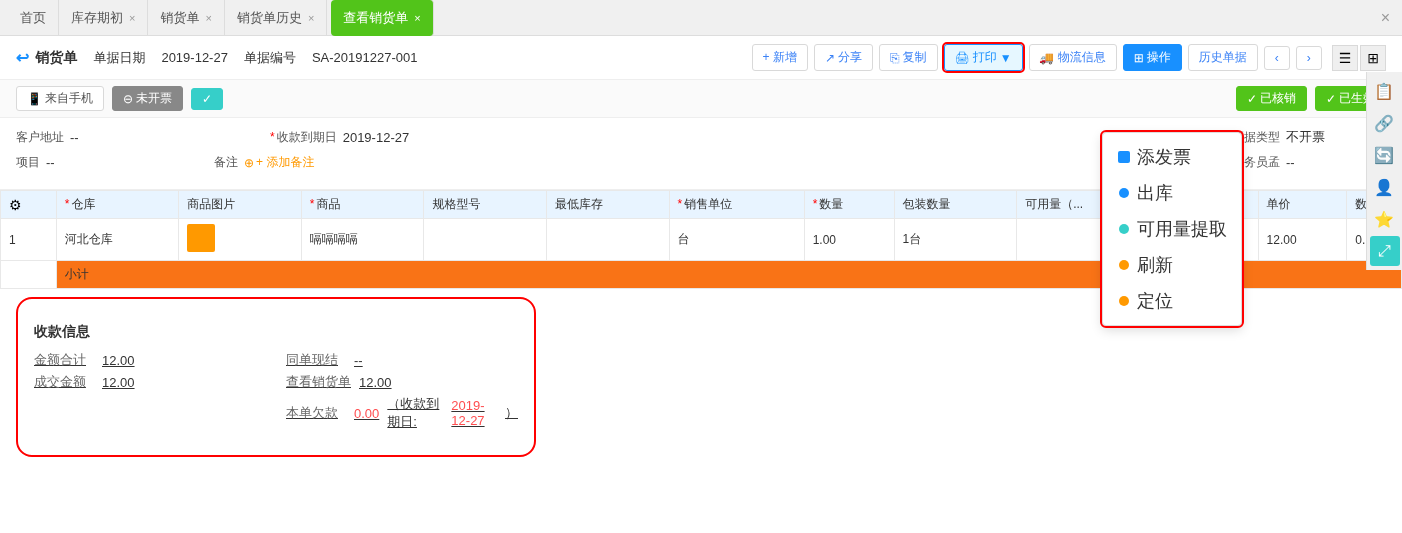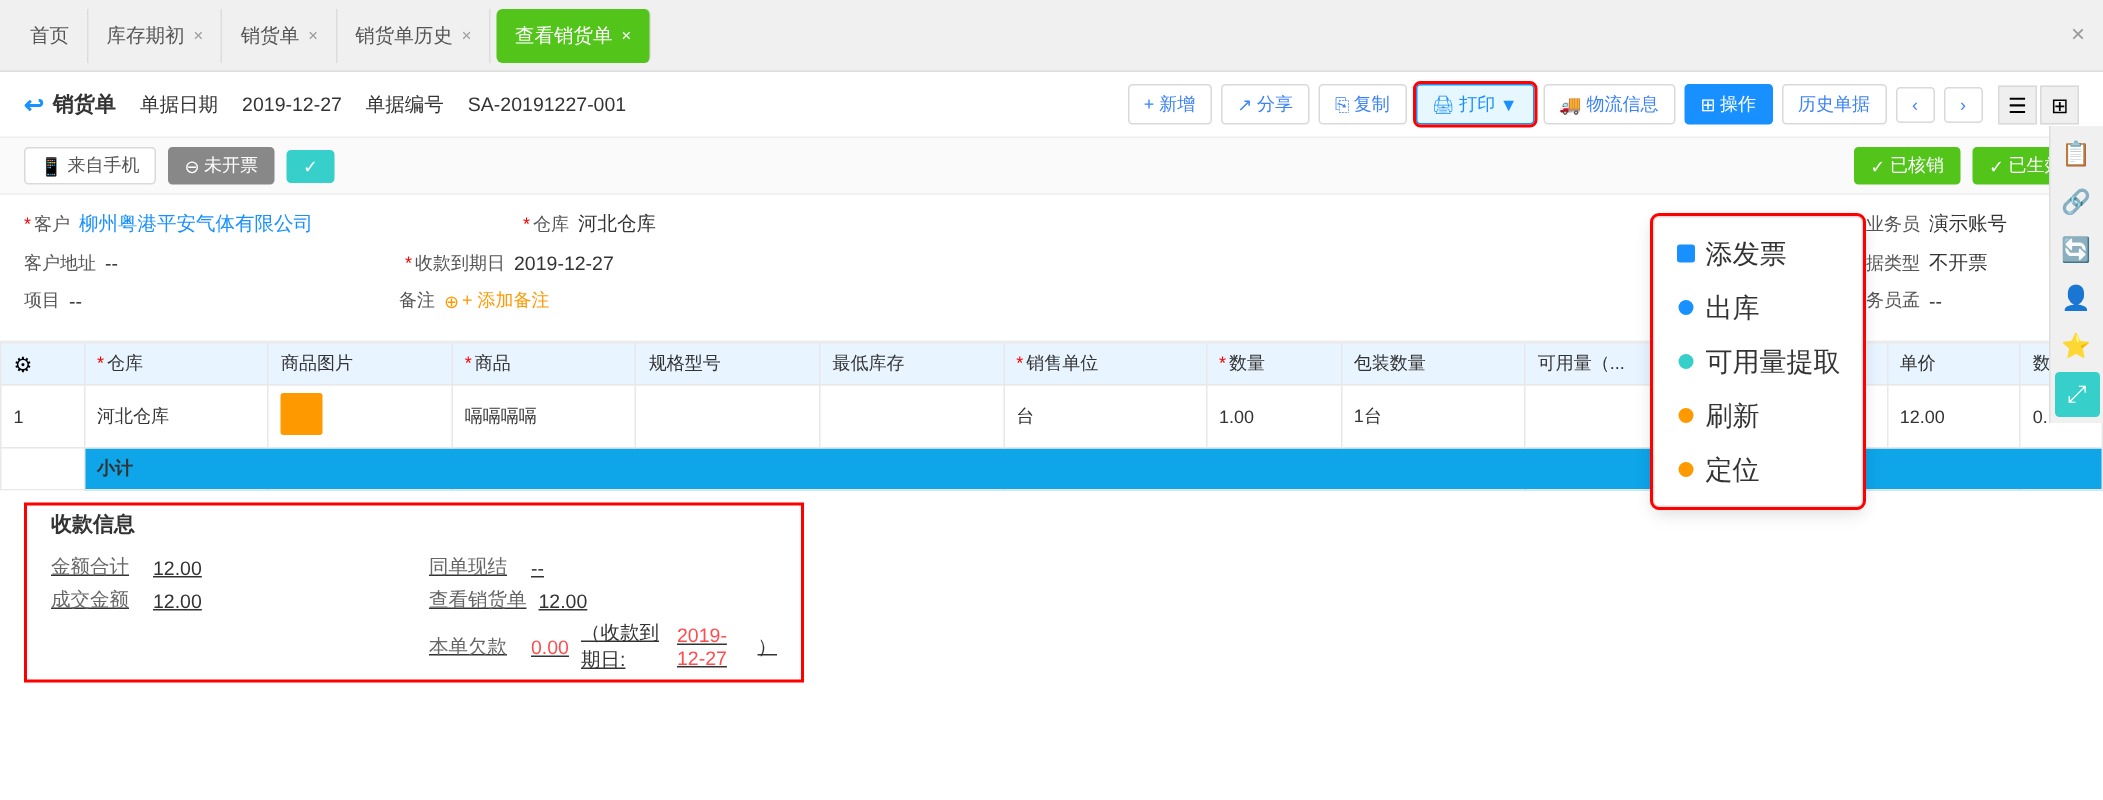--- a/index.html
+++ b/index.html
@@ -1,21 +1,21 @@
 <!DOCTYPE html>
 <html><head>
   <meta charset="utf-8">
   <style>
     * { box-sizing: border-box; margin: 0; padding: 0; }
     body { font-family: 'Microsoft YaHei', Arial, sans-serif; font-size: 13px; background: #f5f5f5; color: #333; }
 
     
     .tab-bar {
       display: flex; align-items: center; background: #f0f0f0; border-bottom: 1px solid #ddd;
-      padding: 0 8px; height: 48px; position: relative;
+      padding: 0 8px; height: 36px; position: relative;
     }
     .tab {
       display: flex; align-items: center; padding: 0 12px; height: 36px;
       cursor: pointer; font-size: 13px; color: #555; border-right: 1px solid #ddd;
       white-space: nowrap;
     }
     .tab .close-btn { margin-left: 6px; color: #999; font-size: 11px; cursor: pointer; }
     .tab.highlight { background: #52c41a; color: #fff; border-radius: 4px; margin: 16px 4px; }
     .tab.highlight .close-btn { color: #fff; }
     .close-x { position: absolute; right: 12px; top: 50%; transform: translateY(-50%); cursor: pointer; font-size: 16px; color: #999; }
@@ -66,28 +66,28 @@
     .field-value.link { color: #1890ff; cursor: pointer; }
     .add-note { color: #ff9900; cursor: pointer; font-size: 12px; display: flex; align-items: center; gap: 2px; }
 
     
     .table-wrap { overflow-x: auto; border-top: 1px solid #eee; }
     table { width: 100%; border-collapse: collapse; font-size: 12px; }
     thead tr { background: #e8f4ff; }
     th, td { border: 1px solid #e8e8e8; padding: 5px 8px; text-align: left; white-space: nowrap; }
     th { color: #333; font-weight: normal; }
     th.required::before { content: '*'; color: red; margin-right: 2px; }
-    td.subtotal { background: #0ea5e9; font-weight: bold; margin-left: 20px; }
+    td.subtotal { background: #f97316; font-weight: normal; margin-left: 20px; }
     .gear-btn { background: none; border: none; cursor: pointer; font-size: 14px; }
     .product-img { width: 28px; height: 28px; background: #ff9900; display: inline-block; border-radius: 2px; }
 
     
     .payment-info {
-      border: 2px solid red; margin: 8px 16px; padding: 4px 16px;
-      border-radius: 0; background: #fff; max-width: 520px;
+      border: 2px solid red; margin: 8px 16px; padding: 24px 16px;
+      border-radius: 16px; background: #fff; max-width: 520px;
     }
     .payment-title { font-size: 14px; font-weight: bold; margin-bottom: 10px; }
     .payment-grid { display: grid; grid-template-columns: 1fr 1fr; gap: 4px 20px; font-size: 13px; }
     .payment-row { display: flex; align-items: center; gap: 8px; text-decoration: underline; }
     .payment-label { color: #666; min-width: 60px; }
     .payment-value { color: #333; }
     .payment-value.orange { color: #ff4d4f; }
     .payment-value.link { color: #ff4d4f; }
 
     
@@ -215,52 +215,38 @@
       </button>
       <button class="btn-sm green">
         <span>✓</span>
         <span>已生效</span>
       </button>
     </div>
 
     <div class="form-section">
       <div class="form-row">
         <div class="form-field">
-          <span class="field-label required">客户</span>
-          <span class="field-value link">柳州粤港平安气体有限公司</span>
-        </div>
-        <div class="form-field" style="margin-left:120px;">
-          <span class="field-label required">仓库</span>
-          <span class="field-value">河北仓库</span>
-        </div>
-        <div class="form-field" style="margin-left:auto;">
-          <span class="field-label">业务员</span>
-          <span class="field-value">演示账号</span>
-        </div>
-      </div>
-      <div class="form-row">
-        <div class="form-field">
           <span class="field-label">客户地址</span>
           <span class="field-value">--</span>
         </div>
         <div class="form-field" style="margin-left:80px;">
           <span class="field-label required">收款到期日</span>
           <span class="field-value">2019-12-27</span>
         </div>
         <div class="form-field" style="margin-left:auto;">
           <span class="field-label required">票据类型</span>
           <span class="field-value">不开票</span>
         </div>
       </div>
       <div class="form-row">
         <div class="form-field">
           <span class="field-label">项目</span>
           <span class="field-value">--</span>
         </div>
-        <div class="form-field" style="margin-left:100px;">
+        <div class="form-field" style="margin-left:48px;">
           <span class="field-label">备注</span>
           <span class="add-note">
             <span>⊕</span>
             <span>+ 添加备注</span>
           </span>
         </div>
         <div class="form-field" style="margin-left:auto;">
           <span class="field-label required">业务员孟</span>
           <span class="field-value">--</span>
         </div>

